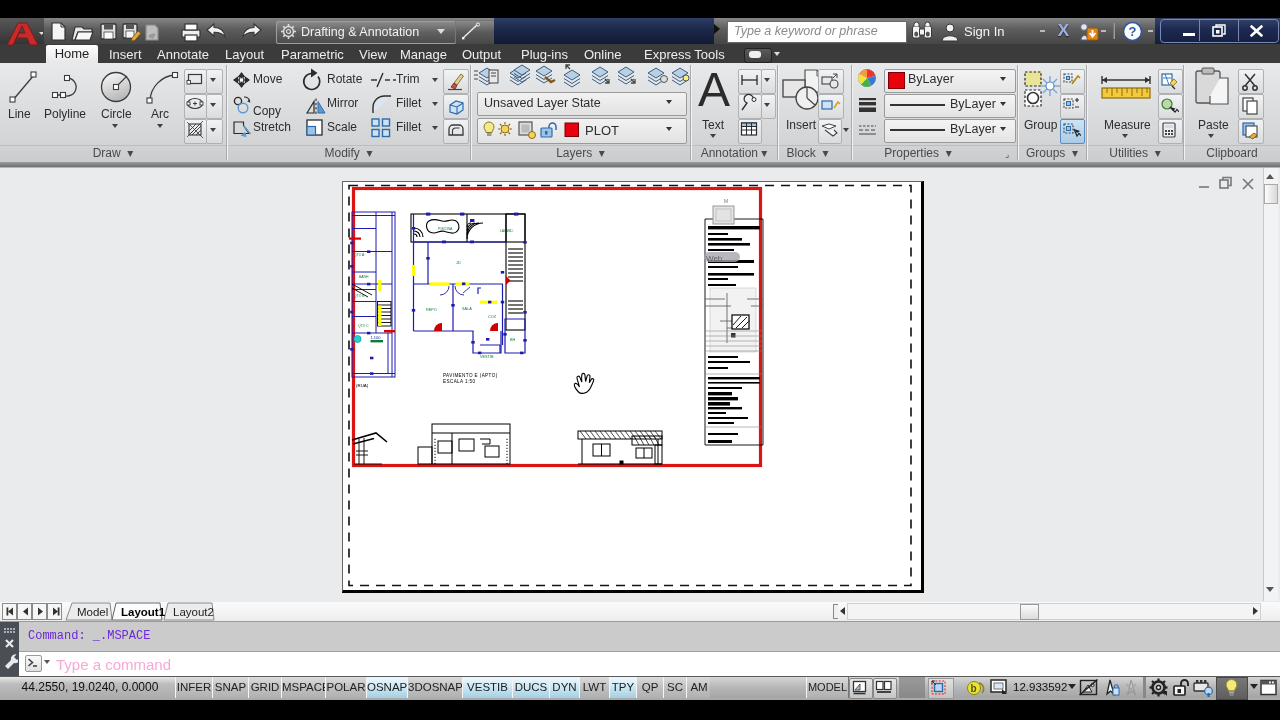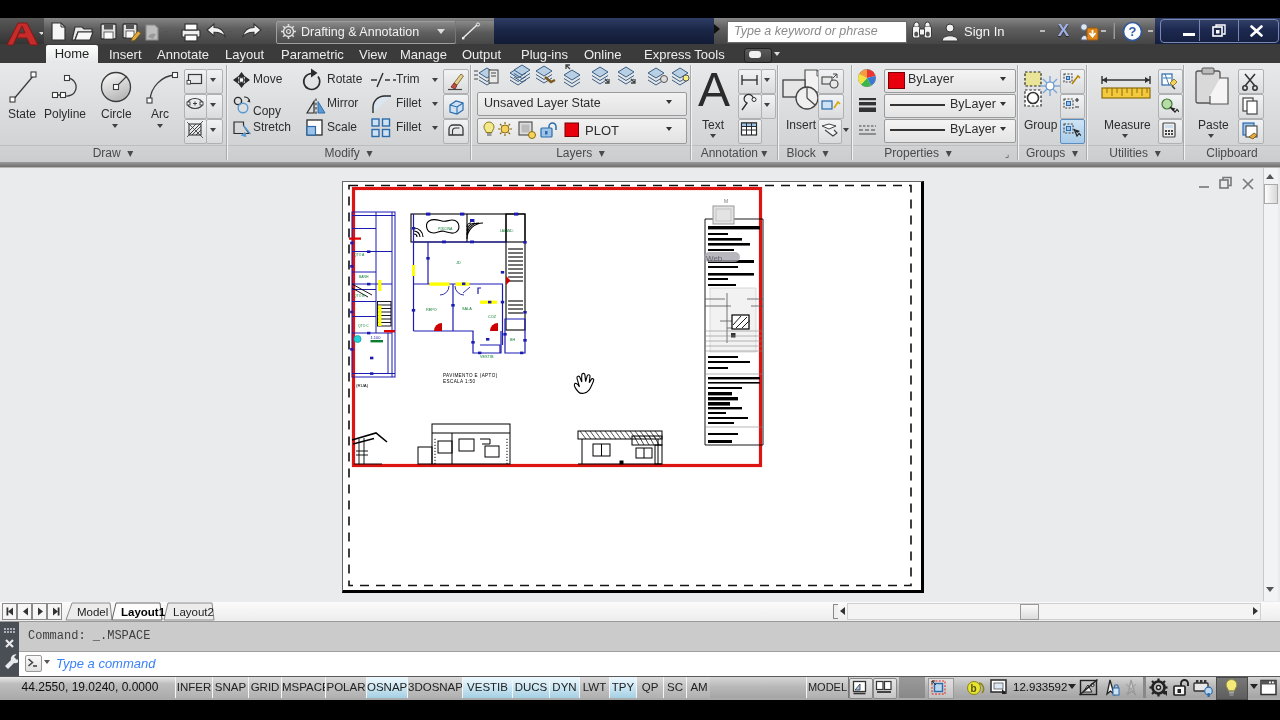--- a/index.html
+++ b/index.html
@@ -19,21 +19,21 @@
 .blabel{position:absolute;font-size:12px;color:#2d2d2d}
 .dar{width:0;height:0;border-left:3.5px solid transparent;border-right:3.5px solid transparent;border-top:4px solid #404040;position:absolute}
 .sbtn{position:absolute;border:1px solid #b0b1b3;background:linear-gradient(180deg,#f2f3f5,#dadbdd);border-radius:2px}
 
 #canvas{position:absolute;left:0;top:167px;width:1280px;height:435px;background:#e9ebed;border-top:1px solid #b5b5b5}
 
 #laytabs{position:absolute;left:0;top:602px;width:1280px;height:19px;background:linear-gradient(180deg,#fbfbfb,#ededed);border-bottom:1px solid #9a9a9a}
 
 #cmdarea{position:absolute;left:0;top:622px;width:1280px;height:54px;background:#cbcbcb}
 #cmdstrip{position:absolute;left:0;top:622px;width:19px;height:54px;background:#4a4e55}
-#cmdrow1{position:absolute;left:19px;top:622px;width:1261px;height:29px;background:#cbcbcb;color:#404040;font-family:"Liberation Mono",monospace;font-size:12px;line-height:29px}
+#cmdrow1{position:absolute;left:19px;top:622px;width:1261px;height:29px;background:#cbcbcb;color:#6d28d9;font-family:"Liberation Mono",monospace;font-size:12px;line-height:29px}
 #cmdrow2{position:absolute;left:19px;top:651px;width:1261px;height:25px;background:#fff;border-top:1px solid #a0a0a0}
 
 #statusbar{position:absolute;left:0;top:676px;width:1280px;height:23px;background:linear-gradient(180deg,#e8e8e8,#bdbdbd 30%,#a9a9a9);border-top:1px solid #5a5a5a}
 .stbtn{position:absolute;top:677px;height:21px;border-right:1px solid #777;border-left:1px solid #f5f5f5;background:linear-gradient(180deg,#dcdcdc,#c2c2c2 45%,#b0b0b0);font-size:11.5px;color:#222;text-align:center;line-height:21px}
 .stbtn.on{background:linear-gradient(180deg,#eef8fd,#cfe9f5 45%,#a4cfe3)}
 </style></head>
 <body>
 <div id="root">
 
 <div id="titlebar"></div>
@@ -212,21 +212,21 @@
   <rect x="10" y="34" width="5" height="5"></rect>
         <rect x="31" y="9" width="5" height="5"></rect>
   <rect x="52.5" y="29.5" width="5" height="5"></rect>
         <rect x="60.5" y="29.5" width="5" height="5"></rect>
         <rect x="64.5" y="12.5" width="5" height="5"></rect>
   <rect x="113.5" y="21.5" width="5" height="5"></rect>
   <rect x="147" y="35" width="5" height="5"></rect>
         <rect x="172.5" y="9.5" width="5" height="5"></rect>
  </g>
 </svg>
-<div class="blabel" style="left:8px;top:107px">State</div>
+<div class="blabel" style="left:8px;top:107px">Line</div>
 <div class="blabel" style="left:44px;top:107px">Polyline</div>
 <div class="blabel" style="left:101px;top:107px">Circle</div>
 <div class="dar" style="left:112px;top:124px"></div>
 <div class="blabel" style="left:151px;top:107px">Arc</div>
 <div class="dar" style="left:157px;top:124px"></div>
 <div class="sbtn" style="left:184px;top:69px;width:21px;height:23px"></div>
 <div class="sbtn" style="left:206px;top:69px;width:15px;height:23px"></div>
 <div class="sbtn" style="left:184px;top:94px;width:21px;height:23px"></div>
 <div class="sbtn" style="left:206px;top:94px;width:15px;height:23px"></div>
 <div class="sbtn" style="left:184px;top:119px;width:21px;height:23px"></div>
@@ -911,21 +911,21 @@
       </g>
  <path d="M4 14 l7 7 M11 14 l-7 7" stroke="#e8eaee" stroke-width="2.2"></path>
  <path d="M3 40 l6 -6 a4.5 4.5 0 0 1 5.5 -5.5 l-2.5 2.5 l3 3 l2.5 -2.5 a4.5 4.5 0 0 1 -5.5 5.5 l-6 6 z" fill="#e8eaee"></path>
 </svg>
 <div class="abs" style="left:25px;top:655px;width:15px;height:15px;background:linear-gradient(180deg,#fafafa,#e0e0e0);border:1px solid #999;border-radius:2px"></div>
 <svg class="abs" style="left:27px;top:657px" width="11" height="11" viewBox="0 0 11 11">
       <path d="M1.5 2 l4 3.5 l-4 3.5" fill="none" stroke="#444" stroke-width="1.6"></path>
       <line x1="6" y1="9" x2="10" y2="9" stroke="#444" stroke-width="1.6"></line>
     </svg>
 <div class="abs" style="left:44px;top:660px;width:0;height:0;border-left:3.5px solid transparent;border-right:3.5px solid transparent;border-top:4px solid #555"></div>
-<div class="abs" style="left:56px;top:656px;color:#3b82f6;font-size:13px;font-style:italic">Type a command</div>
+<div class="abs" style="left:56px;top:656px;color:#f9a8d4;font-size:15px;">Type a command</div>
 
 <div class="abs" style="left:0;top:0;width:1280px;height:720px;z-index:3;pointer-events:none">
 <div class="abs" style="left:710px;top:677px;width:570px;height:21px;background:linear-gradient(180deg,#d6d6d6,#b9b9b9 45%,#a5a5a5)"></div>
 <div class="stbtn" style="left:806px;width:41px;font-size:11px">MODEL</div>
 <div class="sbtn" style="left:849px;top:678px;width:22px;height:19px;background:linear-gradient(180deg,#e6e6e6,#c6c6c6);border-color:#888"></div>
 <svg class="abs" style="left:852px;top:680px" width="16" height="15" viewBox="0 0 16 15">
         <rect x="1.5" y="1.5" width="12" height="10" fill="#fff" stroke="#333" stroke-width="1.3"></rect>
         <path d="M3 10 l5 -6 v6 z" fill="#9dc3e6" stroke="#333" stroke-width="0.8"></path>
         <line x1="1.5" y1="13.5" x2="13.5" y2="13.5" stroke="#333" stroke-width="1.6"></line>
       </svg>

